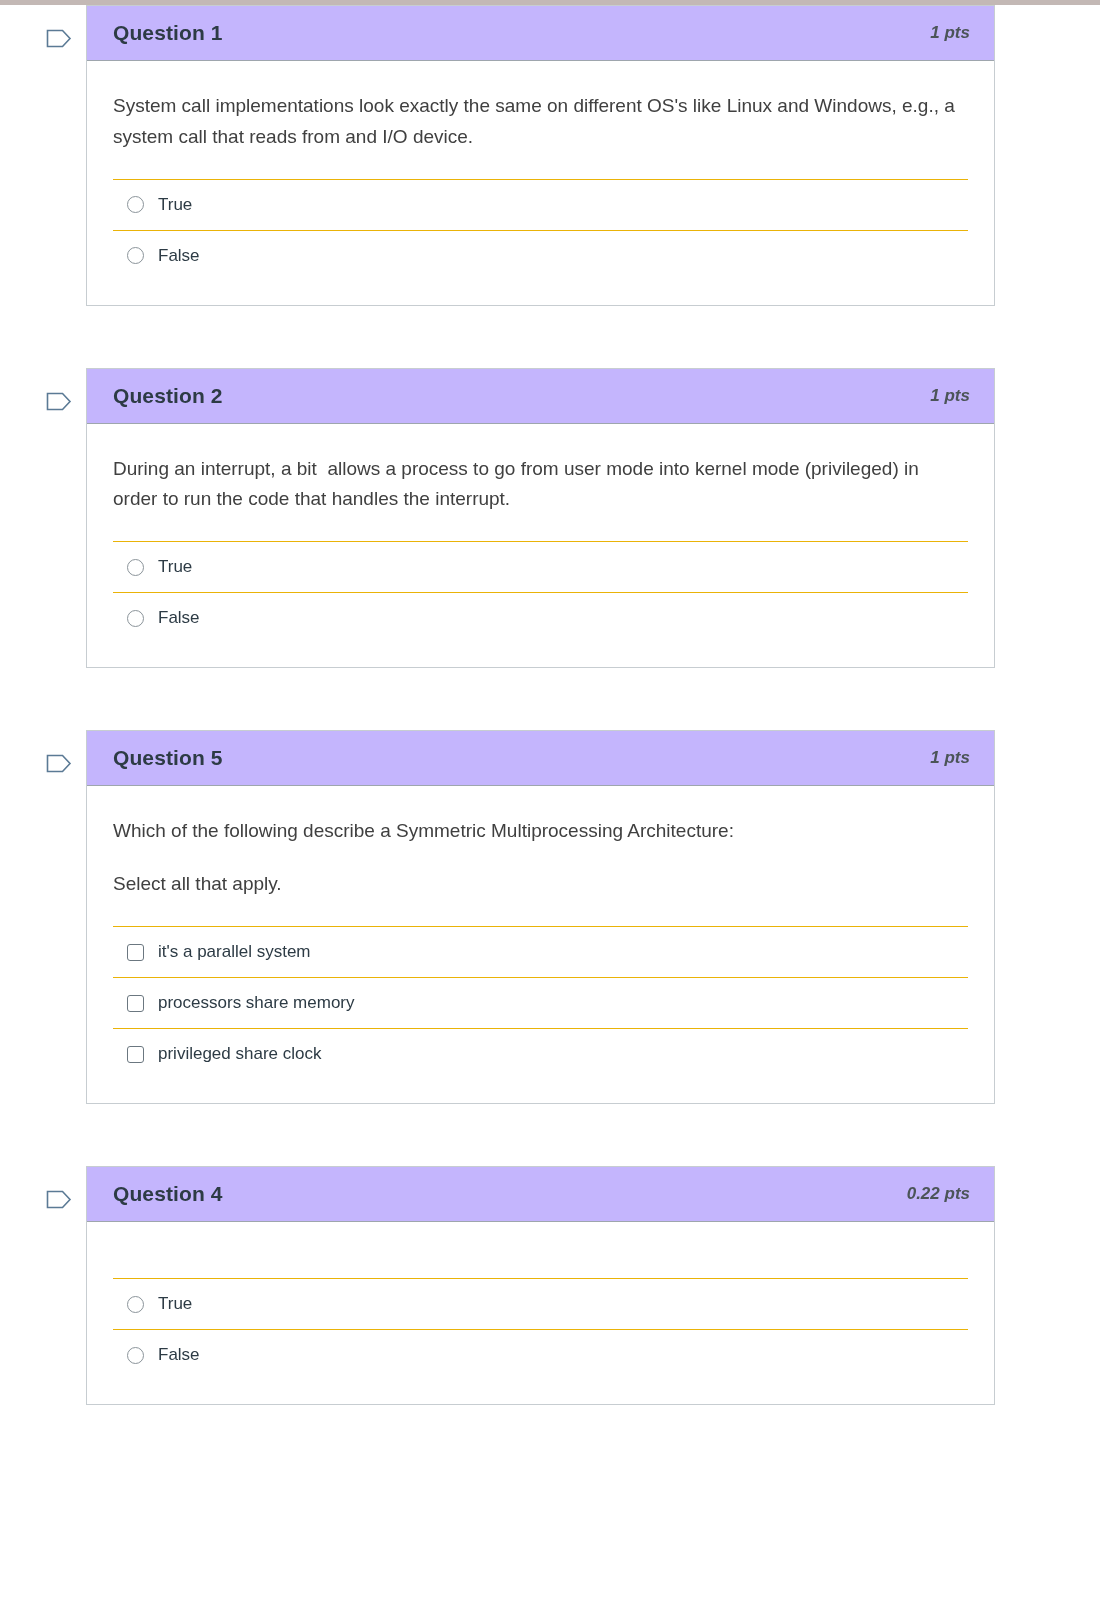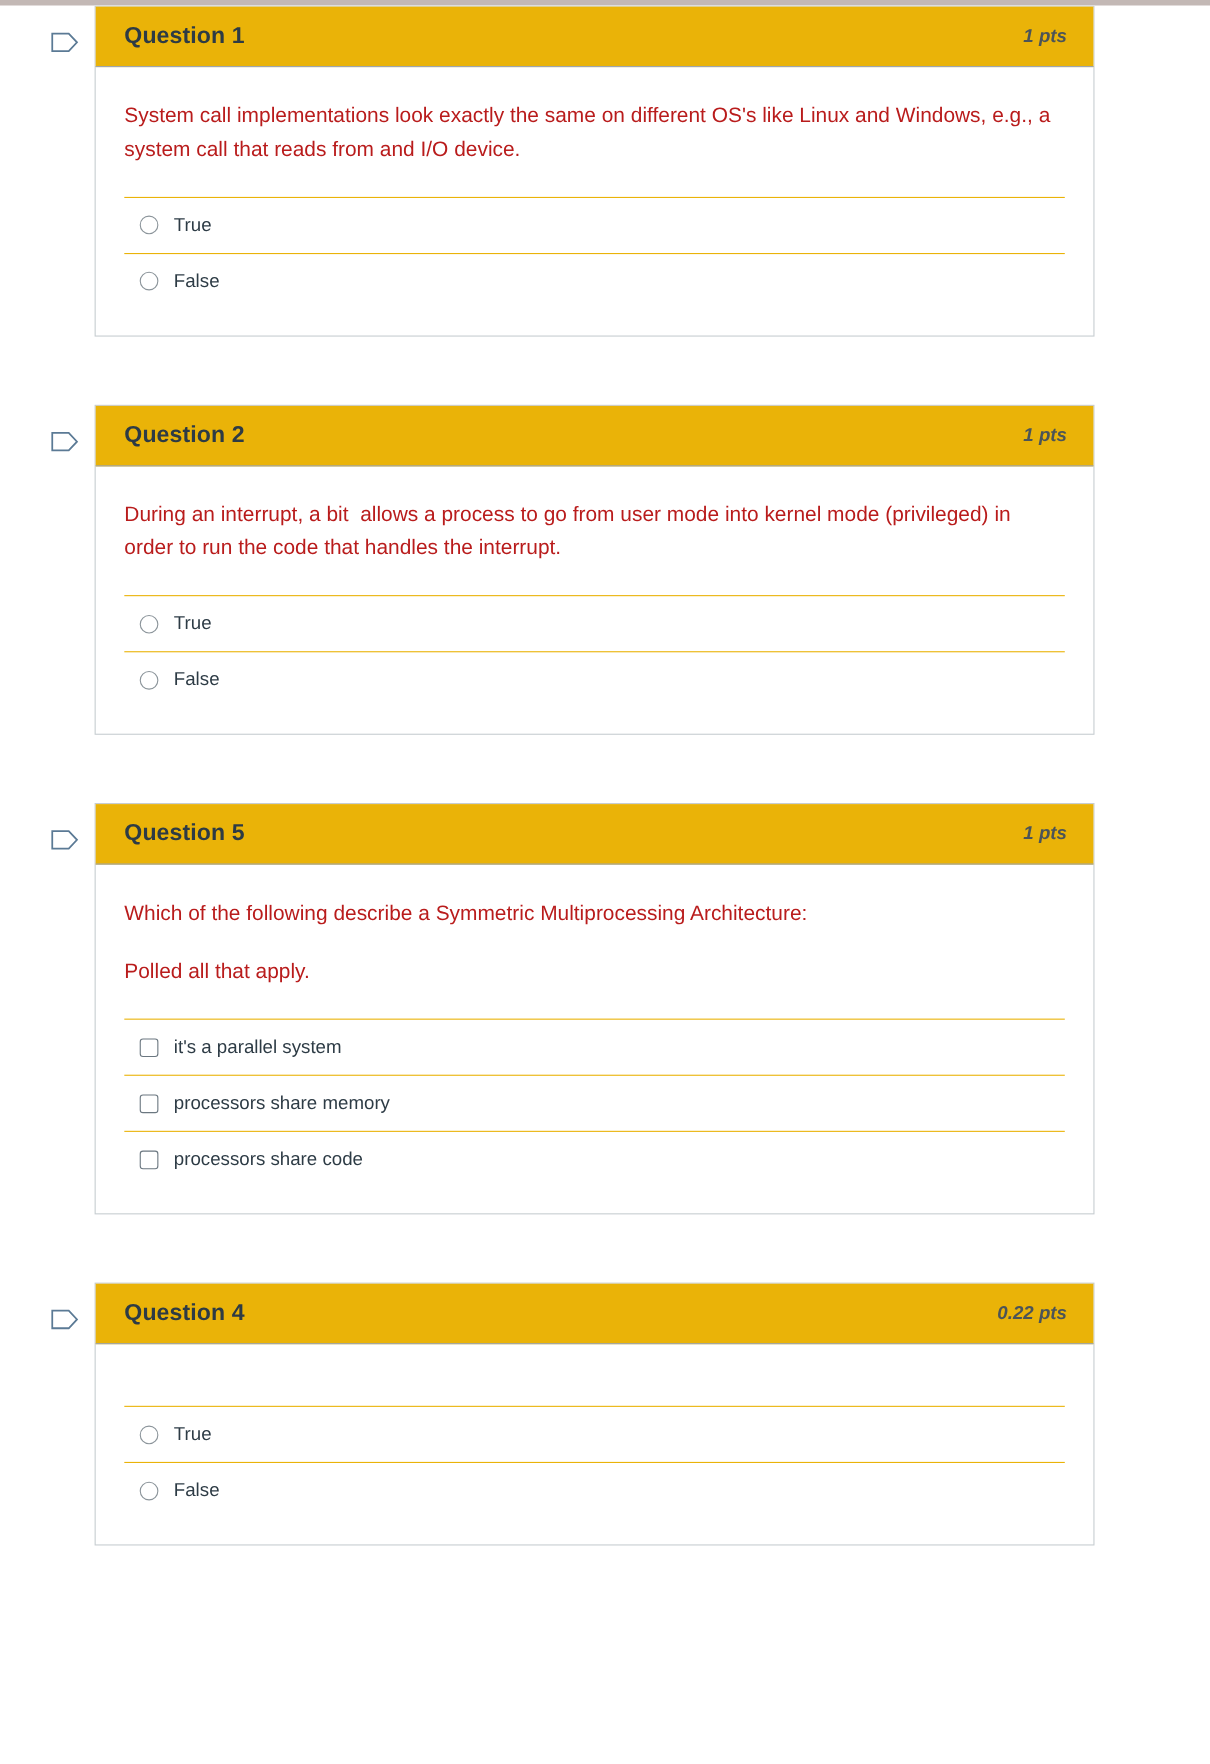--- a/index.html
+++ b/index.html
@@ -47,21 +47,21 @@
 
   .question-card {
     margin-left: 86px;
     margin-right: 105px;
     border: 1px solid #c7cdd1;
     background: #ffffff;
     box-sizing: border-box;
   }
 
   .question-header {
-    background: #eab308;
+    background: #c4b5fd;
     border-bottom: 1px solid #9ea6ad;
     height: 55px;
     display: flex;
     align-items: center;
     justify-content: space-between;
     padding: 0 24px 0 26px;
     box-sizing: border-box;
   }
   .question-title {
     font-size: 21px;
@@ -76,21 +76,21 @@
     font-style: italic;
   }
 
   .question-body {
     padding: 30px 26px 24px 26px;
   }
 
   .question-text {
     font-size: 19px;
     line-height: 1.62;
-    color: #b91c1c;
+    color: #404040;
     margin: 0 0 8px 0;
     max-width: 880px;
     white-space: pre-wrap;
   }
   .question-text + .question-text {
     margin-top: 22px;
   }
 
   .answers {
     margin-top: 26px;
@@ -202,33 +202,33 @@
         <path d="M1.5 3.5 H16.5 L24 11.5 L16.5 19.5 H1.5 Z" fill="none" stroke="#5b7a95" stroke-width="1.6"></path>
       </svg>
     </span>
     <div class="question-card">
       <div class="question-header">
         <span class="question-title">Question 5</span>
         <span class="question-points">1 pts</span>
       </div>
       <div class="question-body">
         <p class="question-text">Which of the following describe a Symmetric Multiprocessing Architecture:</p>
-        <p class="question-text">Polled all that apply.</p>
+        <p class="question-text">Select all that apply.</p>
         <div class="answers">
           <label class="answer-row">
             <span class="check-mark"></span>
             <span class="answer-label">it's a parallel system</span>
           </label>
           <label class="answer-row">
             <span class="check-mark"></span>
             <span class="answer-label">processors share memory</span>
           </label>
           <label class="answer-row">
             <span class="check-mark"></span>
-            <span class="answer-label">processors share code</span>
+            <span class="answer-label">privileged share clock</span>
           </label>
         </div>
       </div>
     </div>
   </div>
 
   <div class="block-gap"></div>
 
   <div class="question-block">
     <span class="flag-icon">

